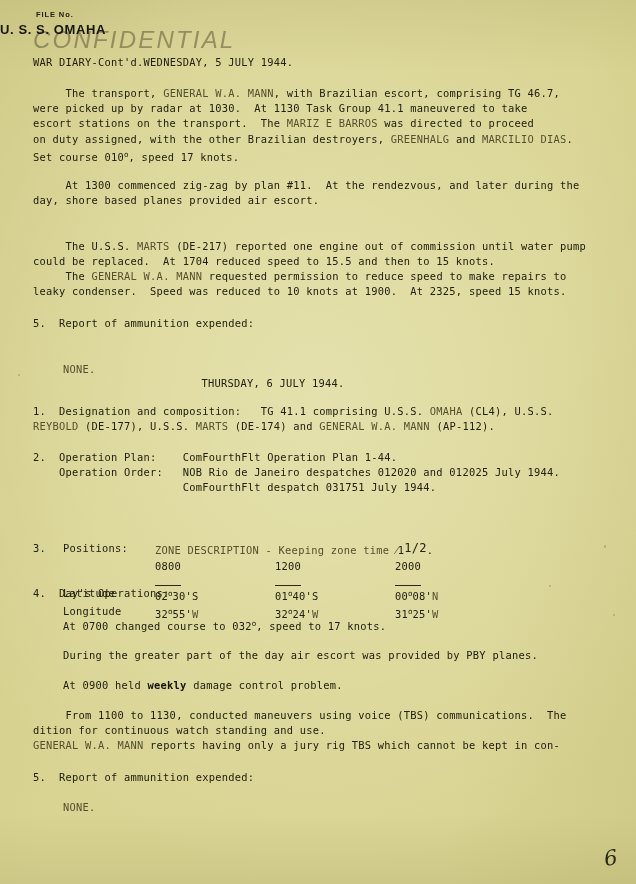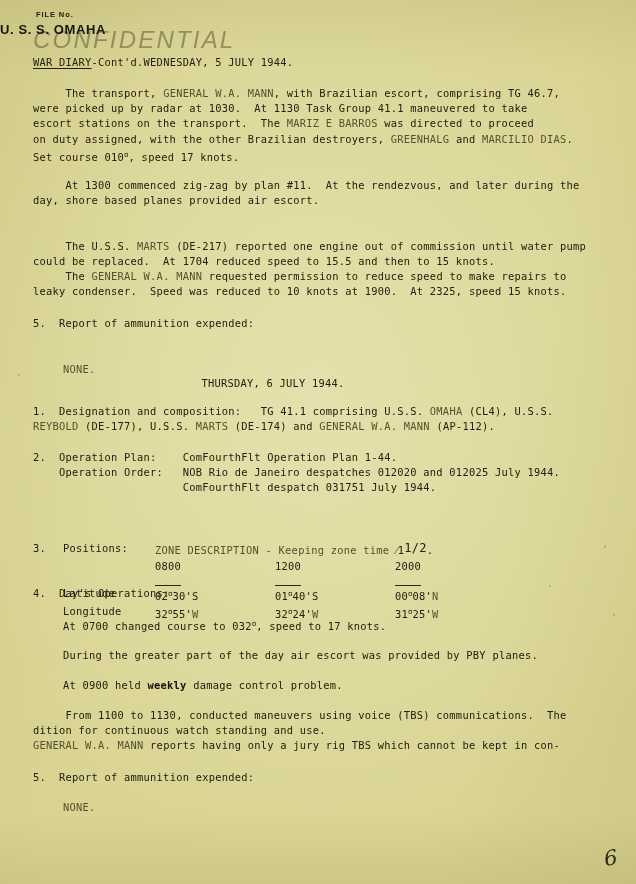--- a/index.html
+++ b/index.html
@@ -75,21 +75,21 @@
   .tw {
     position: absolute;
     font-family: "DejaVu Sans Mono", monospace;
     font-size: 10.4px;
     line-height: 15.2px;
     letter-spacing: 0.25px;
     white-space: pre;
     color: #22200f;
   }
   .faint { color: #55502e; }
-  .uline { text-decoration: underline; text-underline-offset: 2px; }
+  .uline { text-underline-offset: 2px; }
   .bolder { font-weight: bold; color: #15140a; }
   sup.deg {
     font-size: 7.5px;
     vertical-align: 4px;
     letter-spacing: 0;
   }
 
   .row-line { display: block; }
 
   

